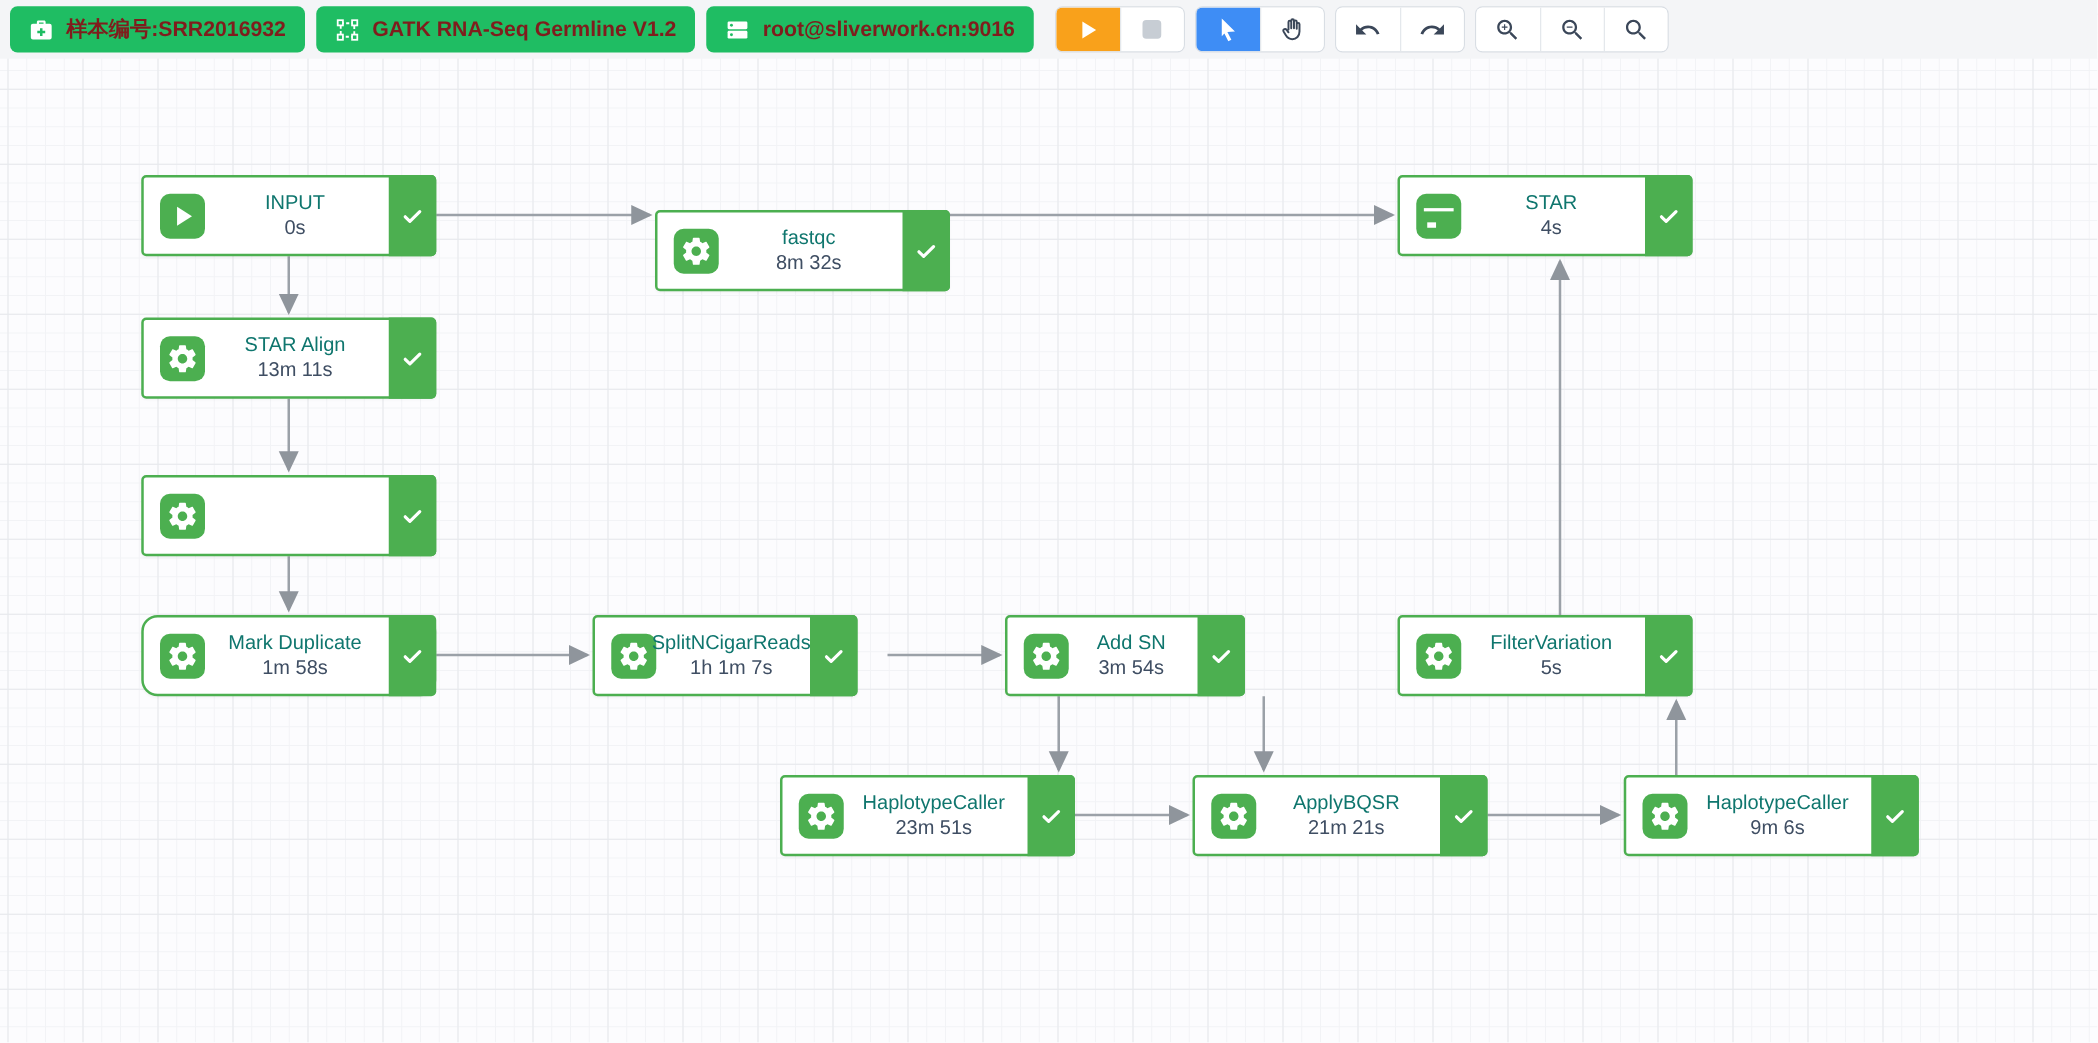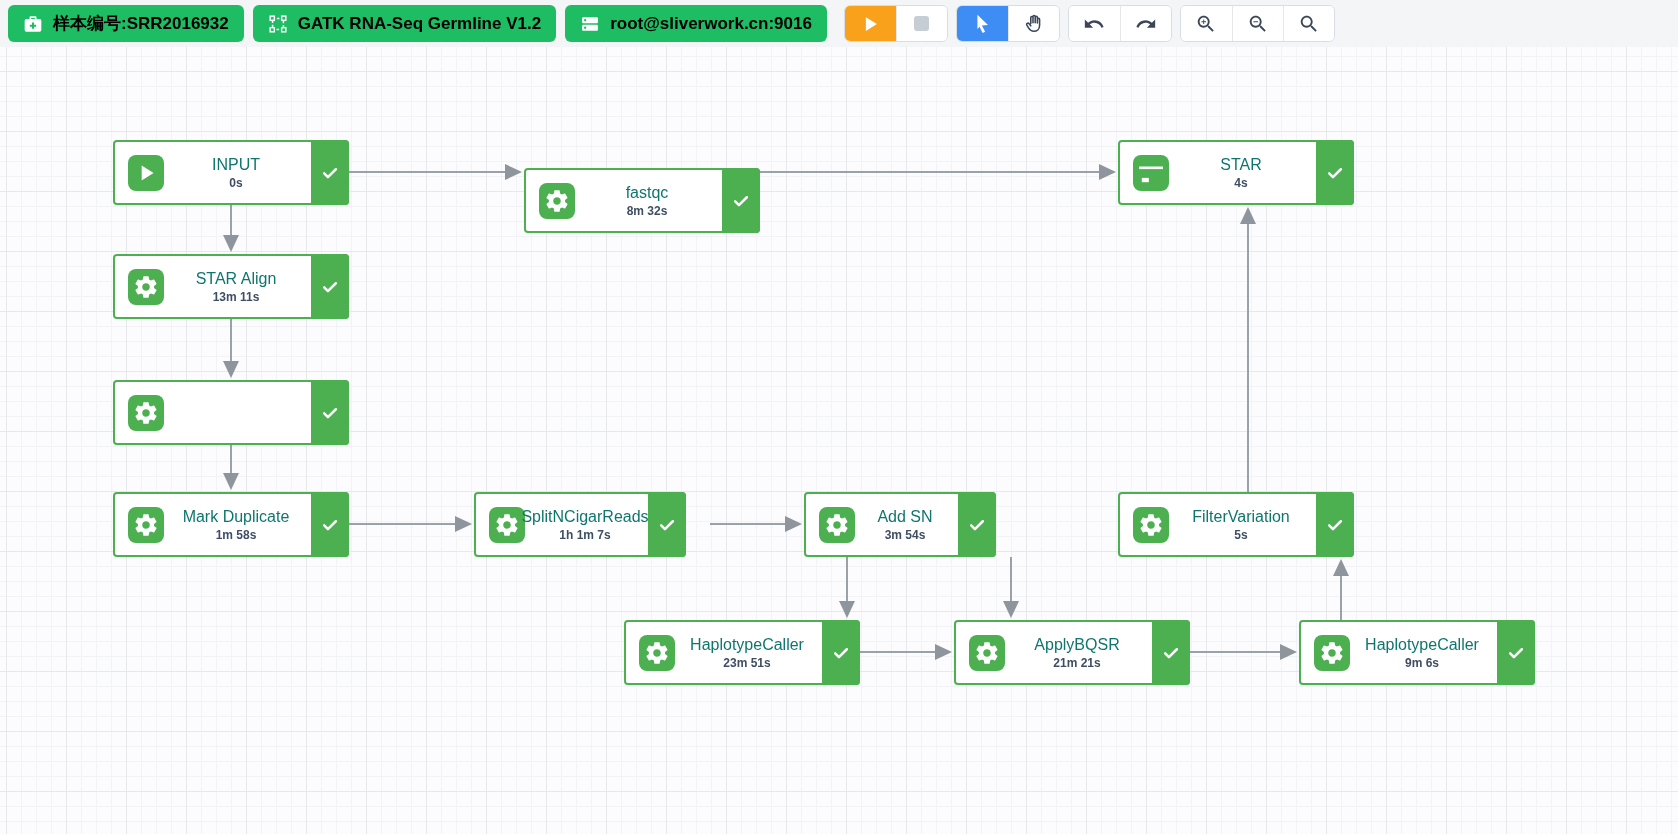--- a/index.html
+++ b/index.html
@@ -17,21 +17,21 @@
       linear-gradient(90deg,#f2f3f6 1px, transparent 1px);
     background-size:60px 60px,60px 60px,15px 15px,15px 15px;
     background-position:6px 11px,6px 11px,6px 11px,6px 11px; }
   #edges { position:absolute; left:0; top:0; pointer-events:none; }
   .edge { stroke:#9ba1a8; stroke-width:2; fill:none; }
 
   
   .toolbar { position:absolute; left:0; top:0; right:0; height:47px;
     background:#f4f5f7; display:flex; align-items:flex-start;
     padding:5px 0 0 8px; z-index:10; }
-  .badge { height:37px; background:#1FBD63; border-radius:6px; color:#000000;
+  .badge { height:37px; background:#1FBD63; border-radius:6px; color:#7f1d1d;
     display:flex; align-items:center; gap:10px; padding:0 15px;
     font-size:17px; font-weight:bold; margin-right:9px; white-space:nowrap; }
   .badge svg { width:20px; height:20px; flex:none; }
   .btn-group { display:flex; height:37px; background:#fff;
     border:1px solid #d9dee4; border-radius:6px; overflow:hidden;
     margin-left:8px; }
   .tbtn { width:51px; height:100%; border:none; background:#fff; cursor:pointer;
     display:flex; align-items:center; justify-content:center; padding:0; }
   .tbtn + .tbtn { border-left:1px solid #e4e8ec; }
   .tbtn svg { width:22px; height:22px; }
@@ -47,21 +47,21 @@
     background:#4caf50; border-radius:8px;
     display:flex; align-items:center; justify-content:center; }
   .node-icon svg { width:26px; height:26px; display:none; }
   .n-play .ic-play { display:block; }
   .n-gear .ic-gear { display:block; }
   .n-box  .ic-box  { display:block; }
   .node-text { position:absolute; left:50px; right:40px; top:0; bottom:0;
     display:flex; flex-direction:column; justify-content:center;
     align-items:center; gap:4px; }
   .node-title { font-size:16px; color:#0f766e; line-height:1; }
-  .node-time { font-size:12px; font-weight:bold; color:#3f4e63; line-height:1; }
+  .node-time { font-size:16px; font-weight:normal; color:#3f4e63; line-height:1; }
   .node-check { position:absolute; right:-2px; top:-2px; bottom:-2px; width:38px;
     background:#4caf50; border-radius:0 4px 4px 0;
     display:flex; align-items:center; justify-content:center; }
   .node-check svg { width:20px; height:20px; }
 </style>
 </head>
 <body>
 
 <div class="canvas">
   <svg id="edges" width="1678" height="834">
@@ -163,21 +163,21 @@
         <path fill="#fff" fill-rule="evenodd" d="M19.4 13c.04-.33.06-.66.06-1s-.02-.67-.06-1l2.1-1.65c.19-.15.24-.42.12-.64l-2-3.46c-.12-.22-.39-.3-.61-.22l-2.48 1c-.52-.4-1.08-.73-1.69-.98l-.38-2.65C14.46 2.18 14.25 2 14 2h-4c-.25 0-.46.18-.49.42l-.38 2.65c-.61.25-1.17.59-1.69.98l-2.48-1c-.23-.09-.49 0-.61.22l-2 3.46c-.13.22-.07.49.12.64L4.57 11c-.04.33-.07.66-.07 1s.03.67.07 1l-2.11 1.65c-.19.15-.24.42-.12.64l2 3.46c.12.22.39.3.61.22l2.48-1c.52.4 1.08.73 1.69.98l.38 2.65c.03.24.24.42.49.42h4c.25 0 .46-.18.49-.42l.38-2.65c.61-.25 1.17-.59 1.69-.98l2.48 1c.23.09.49 0 .61-.22l2-3.46c.12-.22.07-.49-.12-.64L19.4 13zM12 15.5c-1.93 0-3.5-1.57-3.5-3.5s1.57-3.5 3.5-3.5 3.5 1.57 3.5 3.5-1.57 3.5-3.5 3.5z"></path>
       </svg>
 
     </div>
     <div class="node-check">
       <svg viewBox="0 0 24 24">
         <path d="M5 12.5l4.5 4.5L19 7.5" stroke="#fff" stroke-width="3" fill="none" stroke-linecap="round" stroke-linejoin="round"></path>
       </svg>
     </div>
   </div>
-      <div class="node n-gear" style="left: 113px; top: 492px; width: 236px; height: 65px;">
+      <div class="node n-gear" style="left: 113px; top: 492px; width: 236px; height: 65px; border-radius: 13px;">
     <div class="node-icon">
 
       <svg class="ic-gear" viewBox="0 0 24 24">
         <path fill="#fff" fill-rule="evenodd" d="M19.4 13c.04-.33.06-.66.06-1s-.02-.67-.06-1l2.1-1.65c.19-.15.24-.42.12-.64l-2-3.46c-.12-.22-.39-.3-.61-.22l-2.48 1c-.52-.4-1.08-.73-1.69-.98l-.38-2.65C14.46 2.18 14.25 2 14 2h-4c-.25 0-.46.18-.49.42l-.38 2.65c-.61.25-1.17.59-1.69.98l-2.48-1c-.23-.09-.49 0-.61.22l-2 3.46c-.13.22-.07.49.12.64L4.57 11c-.04.33-.07.66-.07 1s.03.67.07 1l-2.11 1.65c-.19.15-.24.42-.12.64l2 3.46c.12.22.39.3.61.22l2.48-1c.52.4 1.08.73 1.69.98l.38 2.65c.03.24.24.42.49.42h4c.25 0 .46-.18.49-.42l.38-2.65c.61-.25 1.17-.59 1.69-.98l2.48 1c.23.09.49 0 .61-.22l2-3.46c.12-.22.07-.49-.12-.64L19.4 13zM12 15.5c-1.93 0-3.5-1.57-3.5-3.5s1.57-3.5 3.5-3.5 3.5 1.57 3.5 3.5-1.57 3.5-3.5 3.5z"></path>
       </svg>
 
     </div>
     <div class="node-text">
       <div class="node-title">Mark Duplicate</div>
       <div class="node-time">1m 58s</div>

